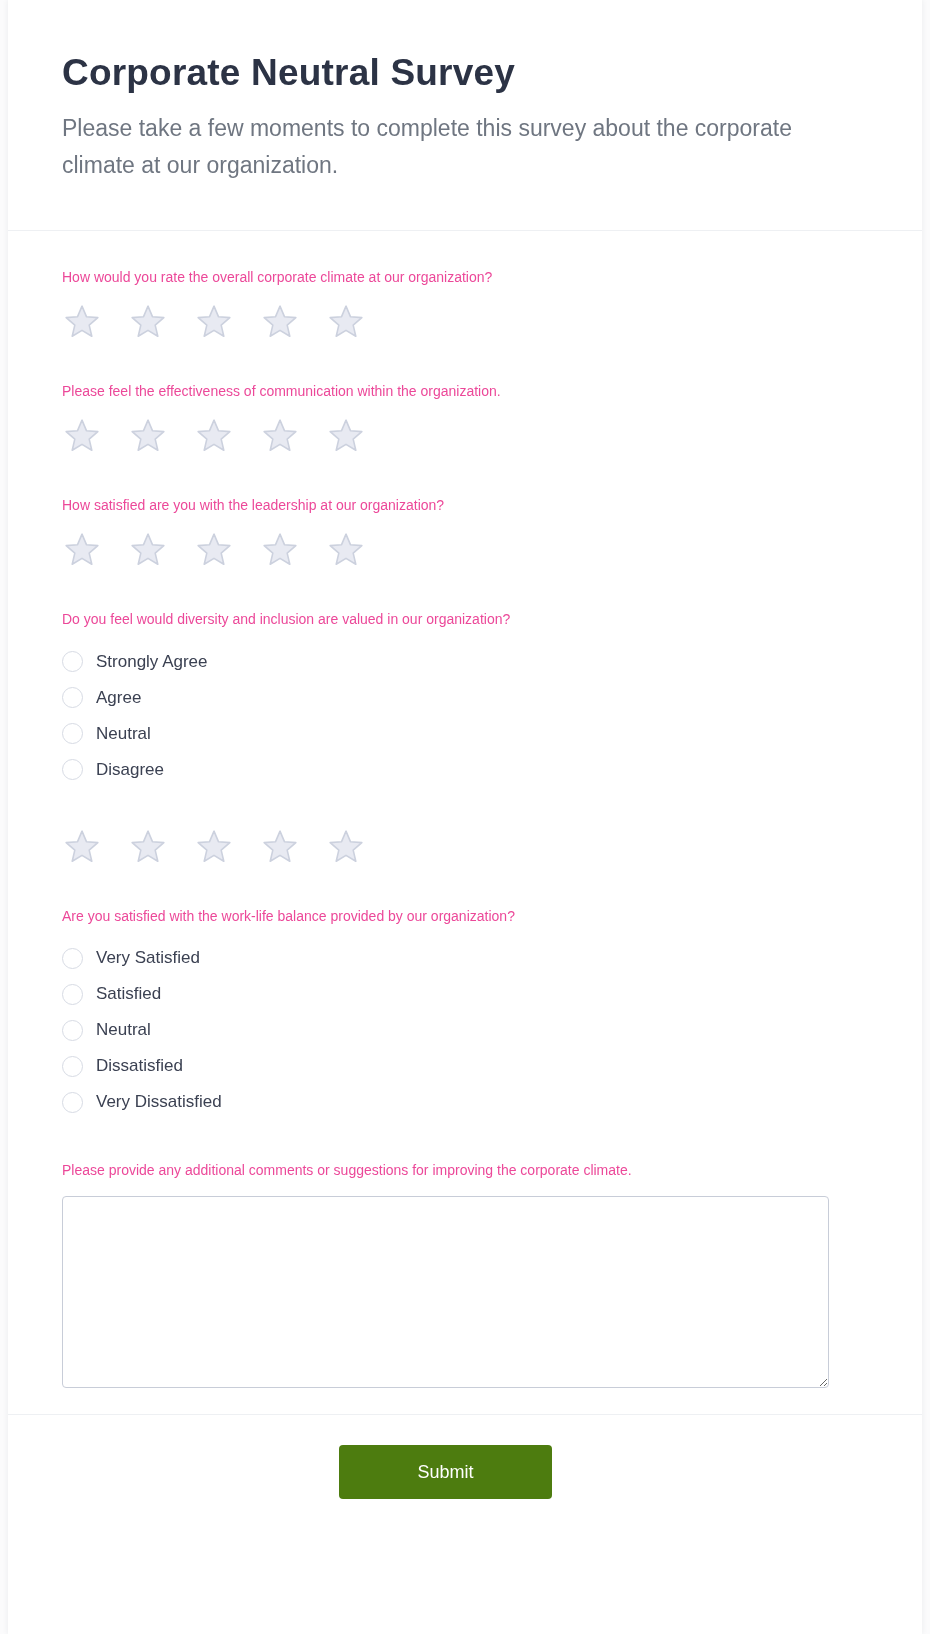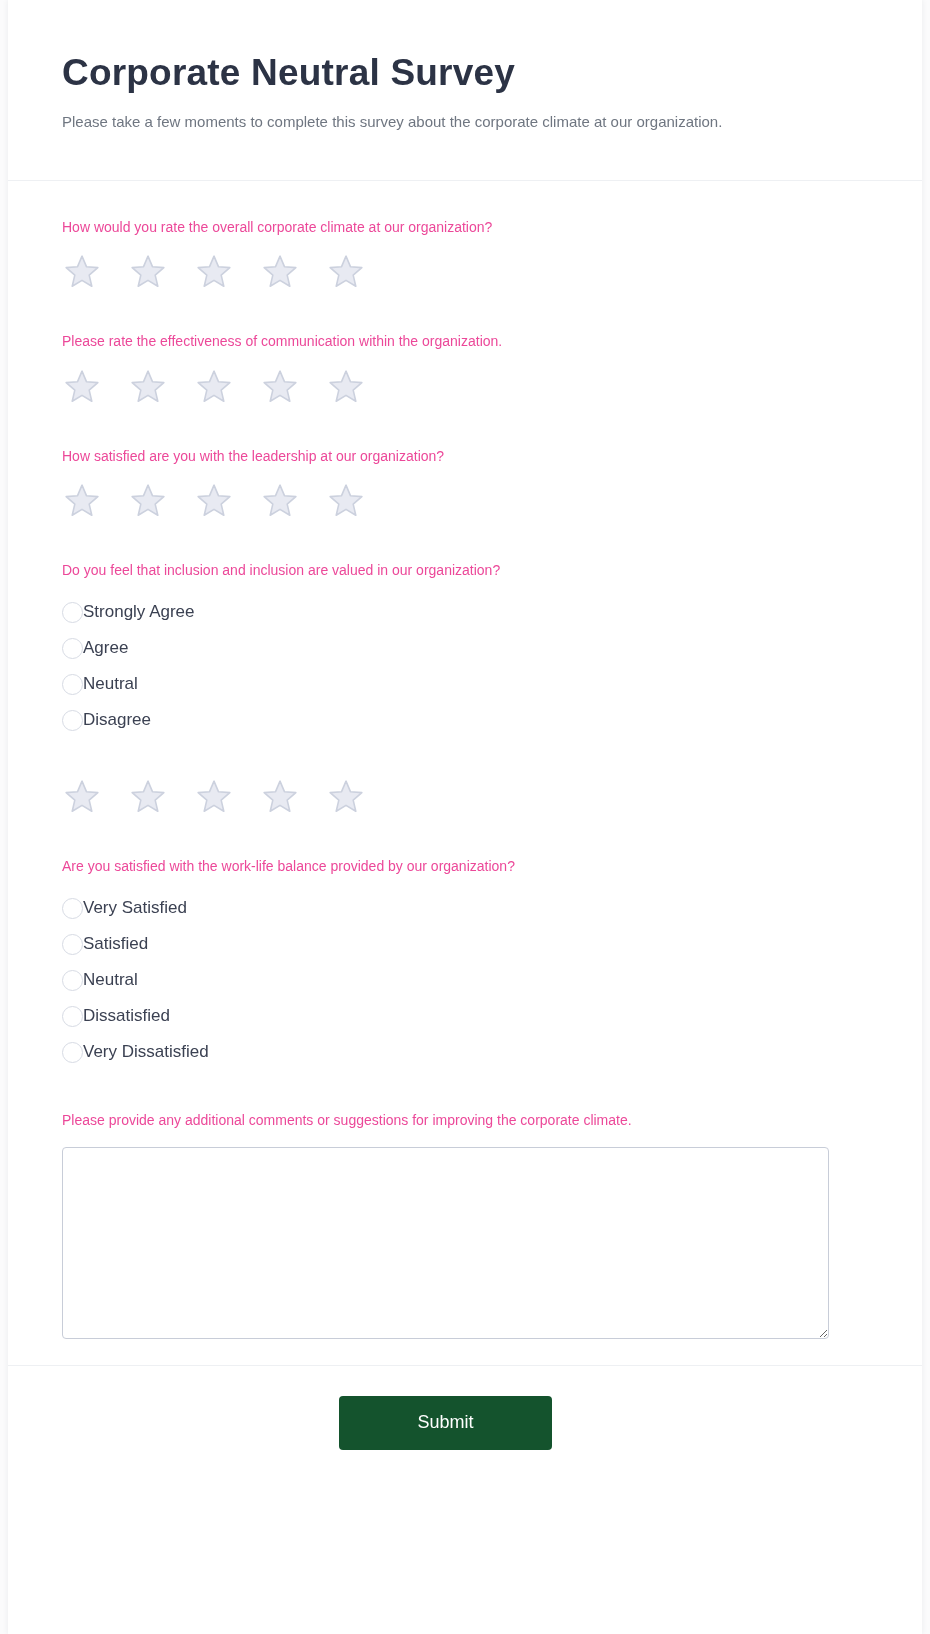--- a/index.html
+++ b/index.html
@@ -14,21 +14,21 @@
     box-shadow:0 0 6px rgba(40,45,70,0.08);
     display:flex; flex-direction:column;
   }
   .header {
     padding:52px 93px 46px 54px;
   }
   .form-title {
     font-size:37px; font-weight:bold; color:#2c3345; letter-spacing:0.2px;
   }
   .form-subtitle {
-    margin-top:16px; font-size:15px; line-height:1.6; color:#6f7681; max-width:760px;
+    margin-top:16px; font-size:23px; line-height:1.6; color:#6f7681; max-width:760px;
   }
   .divider { border-top:1px solid #eef0f3; width:100%; }
   .body {
     padding:36px 93px 24px 54px;
   }
   .question { margin-bottom:40px; }
   .q-label {
     font-size:14px; line-height:1.45; color:#ec4899;
   }
   .stars {
@@ -38,34 +38,34 @@
   .star svg { display:block; }
   .radio-group { margin-top:14px; }
   .radio-row {
     display:flex; align-items:center; padding:7.5px 0; cursor:pointer;
   }
   .radio-circle {
     width:21px; height:21px; border:1px solid #d7dbe4; border-radius:50%;
     background:#ffffff; flex:0 0 auto;
   }
   .radio-label {
-    font-size:17px; color:#3b4152;
+    margin-left:13px; font-size:17px; color:#3b4152;
   }
   .textarea-wrap { margin-top:16px; }
   textarea.comments {
     width:767px; height:192px; border:1px solid #c8cdd8; border-radius:4px;
     background:#ffffff; resize:both; font-family:"Liberation Sans", sans-serif;
     font-size:16px; padding:10px; color:#2c3345; outline:none; display:block;
   }
   .footer {
     padding:30px 93px 62px 54px;
   }
   .submit-row { width:767px; display:flex; justify-content:center; }
   .submit-btn {
-    background:#14532d; color:#ffffff; border:none; border-radius:4px;
+    background:#4d7c0f; color:#ffffff; border:none; border-radius:4px;
     width:213px; height:54px; font-size:18px; font-family:"Liberation Sans", sans-serif;
     cursor:pointer;
   }
 </style>
 </head>
 <body>
 
 <div class="card">
 
   <div class="header">
@@ -102,21 +102,21 @@
           </span>
         <span class="star">
             <svg viewBox="0 0 24 24" width="40" height="38">
               <path d="M12 17.27L18.18 21l-1.64-7.03L22 9.24l-7.19-.61L12 2 9.19 8.63 2 9.24l5.46 4.73L5.82 21z" fill="#e8eaf2" stroke="#ccd1de" stroke-width="1" stroke-linejoin="round"></path>
             </svg>
           </span>
       </div>
     </div>
 
     <div class="question">
-      <div class="q-label">Please rate the effectiveness of communication within the organization.</div>
+      <div class="q-label">Please feel the effectiveness of communication within the organization.</div>
       <div class="stars">
         <span class="star">
             <svg viewBox="0 0 24 24" width="40" height="38">
               <path d="M12 17.27L18.18 21l-1.64-7.03L22 9.24l-7.19-.61L12 2 9.19 8.63 2 9.24l5.46 4.73L5.82 21z" fill="#e8eaf2" stroke="#ccd1de" stroke-width="1" stroke-linejoin="round"></path>
             </svg>
           </span>
         <span class="star">
             <svg viewBox="0 0 24 24" width="40" height="38">
               <path d="M12 17.27L18.18 21l-1.64-7.03L22 9.24l-7.19-.61L12 2 9.19 8.63 2 9.24l5.46 4.73L5.82 21z" fill="#e8eaf2" stroke="#ccd1de" stroke-width="1" stroke-linejoin="round"></path>
             </svg>
@@ -164,21 +164,21 @@
           </span>
         <span class="star">
             <svg viewBox="0 0 24 24" width="40" height="38">
               <path d="M12 17.27L18.18 21l-1.64-7.03L22 9.24l-7.19-.61L12 2 9.19 8.63 2 9.24l5.46 4.73L5.82 21z" fill="#e8eaf2" stroke="#ccd1de" stroke-width="1" stroke-linejoin="round"></path>
             </svg>
           </span>
       </div>
     </div>
 
     <div class="question">
-      <div class="q-label">Do you feel that inclusion and inclusion are valued in our organization?</div>
+      <div class="q-label">Do you feel would diversity and inclusion are valued in our organization?</div>
       <div class="radio-group">
         <div class="radio-row">
           <span class="radio-circle"></span>
           <span class="radio-label">Strongly Agree</span>
         </div>
         <div class="radio-row">
           <span class="radio-circle"></span>
           <span class="radio-label">Agree</span>
         </div>
         <div class="radio-row">

